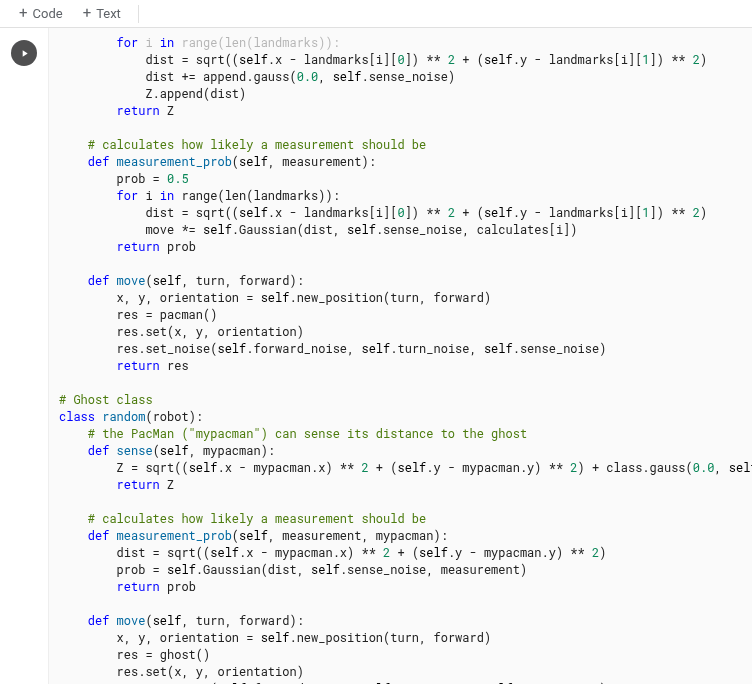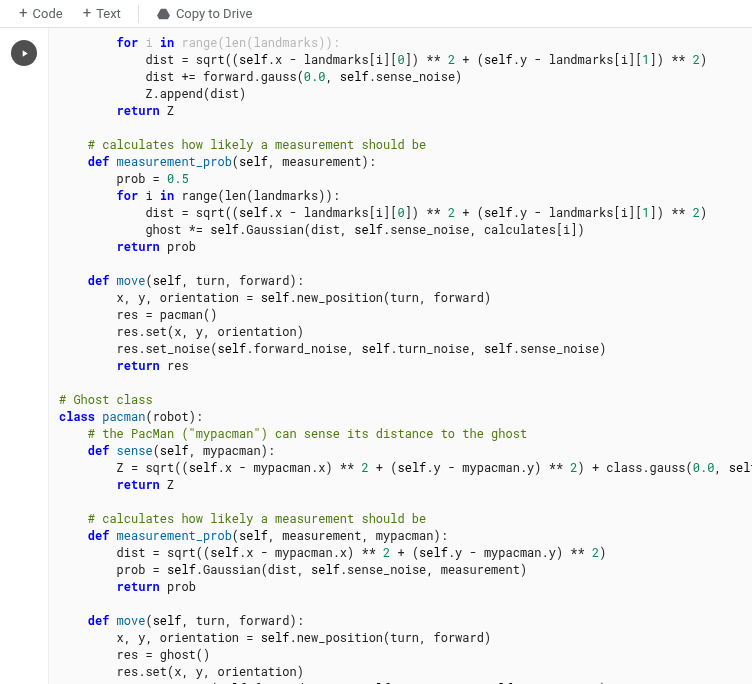--- a/index.html
+++ b/index.html
@@ -68,82 +68,73 @@
     background: #fafafa;
     padding: 6px 0 6px 10px;
     font-family: "Roboto Mono", Menlo, Consolas, monospace;
     font-size: 12px;
     line-height: 17px;
     color: #222;
     white-space: pre;
     overflow: hidden;
     border-left: 1px solid #eee;
   }
-  .kw { color: #0000ff; font-weight: bold; }  
+  .kw { color: #0000ff; }  
   .fname { color: #0369a1; }    
   .self { color: #000000; }     
   .num { color: #098658; }
   .com { color: #4d7c0f; }      
   .faded { color: rgba(0,0,0,0.28); }
 </style>
 </head>
 <body>
 
 <div class="toolbar">
   <div class="tbtn">
     <span class="plus">+</span>
     <span>Code</span>
   </div>
   <div class="tbtn">
     <span class="plus">+</span>
     <span>Text</span>
   </div>
   <div class="divider"></div>
-  <div class="tbtn">
-    <span class="drive-icon">
-      <svg viewBox="0 0 24 24">
-          <path fill="#5f6368" d="M7.5 3 1 14.5 4.5 21h15l3.5-6.5L16.5 3z"></path>
-          <path fill="#fff" d="M7.5 3h9l-4.5 8z" opacity="0"></path>
-        </svg>
-    </span>
-    <span>Copy to Drive</span>
-  </div>
 </div>
 
 <div class="main">
   <div class="gutter">
     <div class="run-btn">
       <svg viewBox="0 0 24 24">
           <path d="M8 5v14l11-7z"></path>
         </svg>
     </div>
   </div>
   <div class="code-area"><span class="faded"><span class="kw">        for </span><span>i </span><span class="kw">in </span><span>range(len(landmarks)):</span></span>
 <span>            dist = sqrt((</span><span class="self">self</span><span>.x - landmarks[i][</span><span class="num">0</span><span>]) ** </span><span class="num">2</span><span> + (</span><span class="self">self</span><span>.y - landmarks[i][</span><span class="num">1</span><span>]) ** </span><span class="num">2</span><span>)</span>
-<span>            dist += forward.gauss(</span><span class="num">0.0</span><span>, </span><span class="self">self</span><span>.sense_noise)</span>
+<span>            dist += append.gauss(</span><span class="num">0.0</span><span>, </span><span class="self">self</span><span>.sense_noise)</span>
 <span>            Z.append(dist)</span>
 <span class="kw">        return </span><span>Z</span>
 <span></span>
 <span class="com">    # calculates how likely a measurement should be</span>
 <span class="kw">    def </span><span class="fname">measurement_prob</span><span>(</span><span class="self">self</span><span>, measurement):</span>
 <span>        prob = </span><span class="num">0.5</span>
 <span class="kw">        for </span><span>i </span><span class="kw">in </span><span>range(len(landmarks)):</span>
 <span>            dist = sqrt((</span><span class="self">self</span><span>.x - landmarks[i][</span><span class="num">0</span><span>]) ** </span><span class="num">2</span><span> + (</span><span class="self">self</span><span>.y - landmarks[i][</span><span class="num">1</span><span>]) ** </span><span class="num">2</span><span>)</span>
-<span>            ghost *= </span><span class="self">self</span><span>.Gaussian(dist, </span><span class="self">self</span><span>.sense_noise, calculates[i])</span>
+<span>            move *= </span><span class="self">self</span><span>.Gaussian(dist, </span><span class="self">self</span><span>.sense_noise, calculates[i])</span>
 <span class="kw">        return </span><span>prob</span>
 <span></span>
 <span class="kw">    def </span><span class="fname">move</span><span>(</span><span class="self">self</span><span>, turn, forward):</span>
 <span>        x, y, orientation = </span><span class="self">self</span><span>.new_position(turn, forward)</span>
 <span>        res = pacman()</span>
 <span>        res.set(x, y, orientation)</span>
 <span>        res.set_noise(</span><span class="self">self</span><span>.forward_noise, </span><span class="self">self</span><span>.turn_noise, </span><span class="self">self</span><span>.sense_noise)</span>
 <span class="kw">        return </span><span>res</span>
 <span></span>
 <span class="com"># Ghost class</span>
-<span class="kw">class </span><span class="fname">pacman</span><span>(robot):</span>
+<span class="kw">class </span><span class="fname">random</span><span>(robot):</span>
 <span class="com">    # the PacMan ("mypacman") can sense its distance to the ghost</span>
 <span class="kw">    def </span><span class="fname">sense</span><span>(</span><span class="self">self</span><span>, mypacman):</span>
 <span>        Z = sqrt((</span><span class="self">self</span><span>.x - mypacman.x) ** </span><span class="num">2</span><span> + (</span><span class="self">self</span><span>.y - mypacman.y) ** </span><span class="num">2</span><span>) + class.gauss(</span><span class="num">0.0</span><span>, </span><span class="self">self</span>
 <span class="kw">        return </span><span>Z</span>
 <span></span>
 <span class="com">    # calculates how likely a measurement should be</span>
 <span class="kw">    def </span><span class="fname">measurement_prob</span><span>(</span><span class="self">self</span><span>, measurement, mypacman):</span>
 <span>        dist = sqrt((</span><span class="self">self</span><span>.x - mypacman.x) ** </span><span class="num">2</span><span> + (</span><span class="self">self</span><span>.y - mypacman.y) ** </span><span class="num">2</span><span>)</span>
 <span>        prob = </span><span class="self">self</span><span>.Gaussian(dist, </span><span class="self">self</span><span>.sense_noise, measurement)</span>
 <span class="kw">        return </span><span>prob</span>

